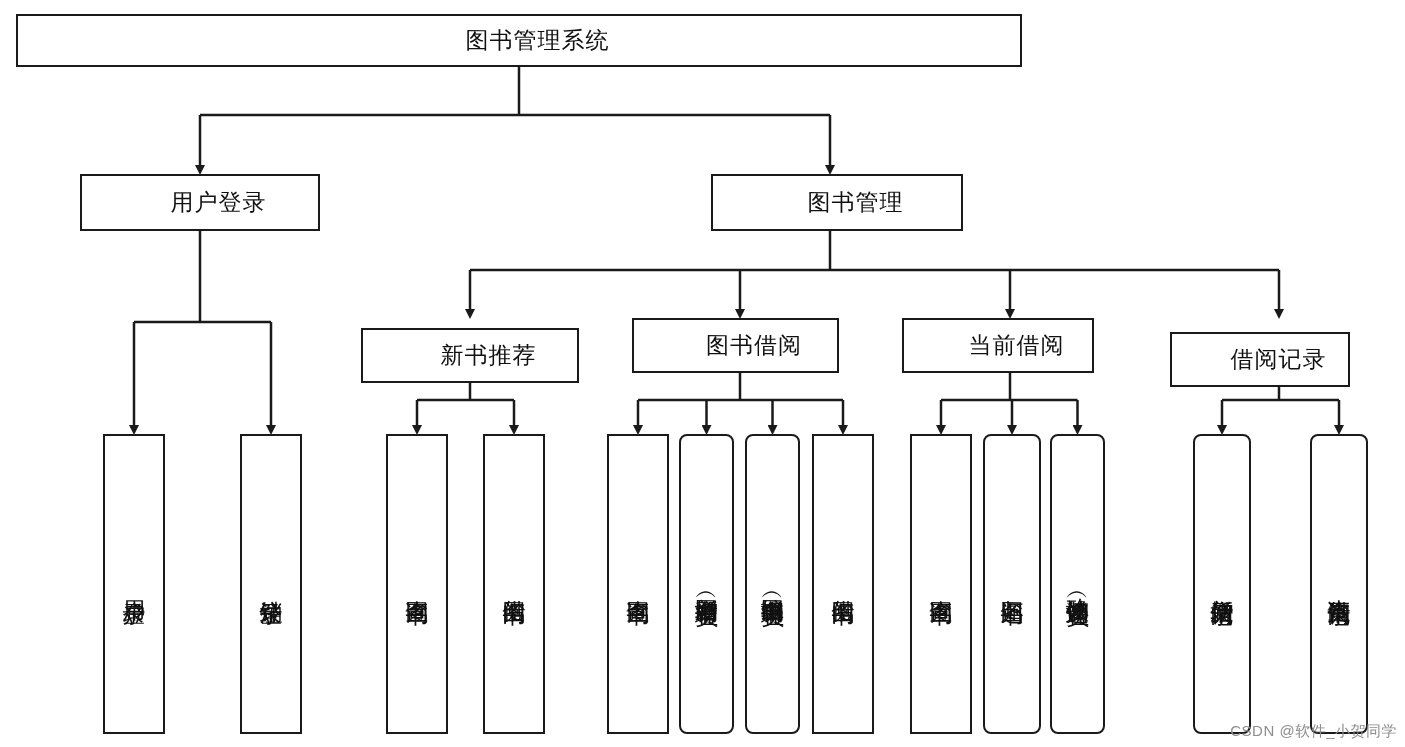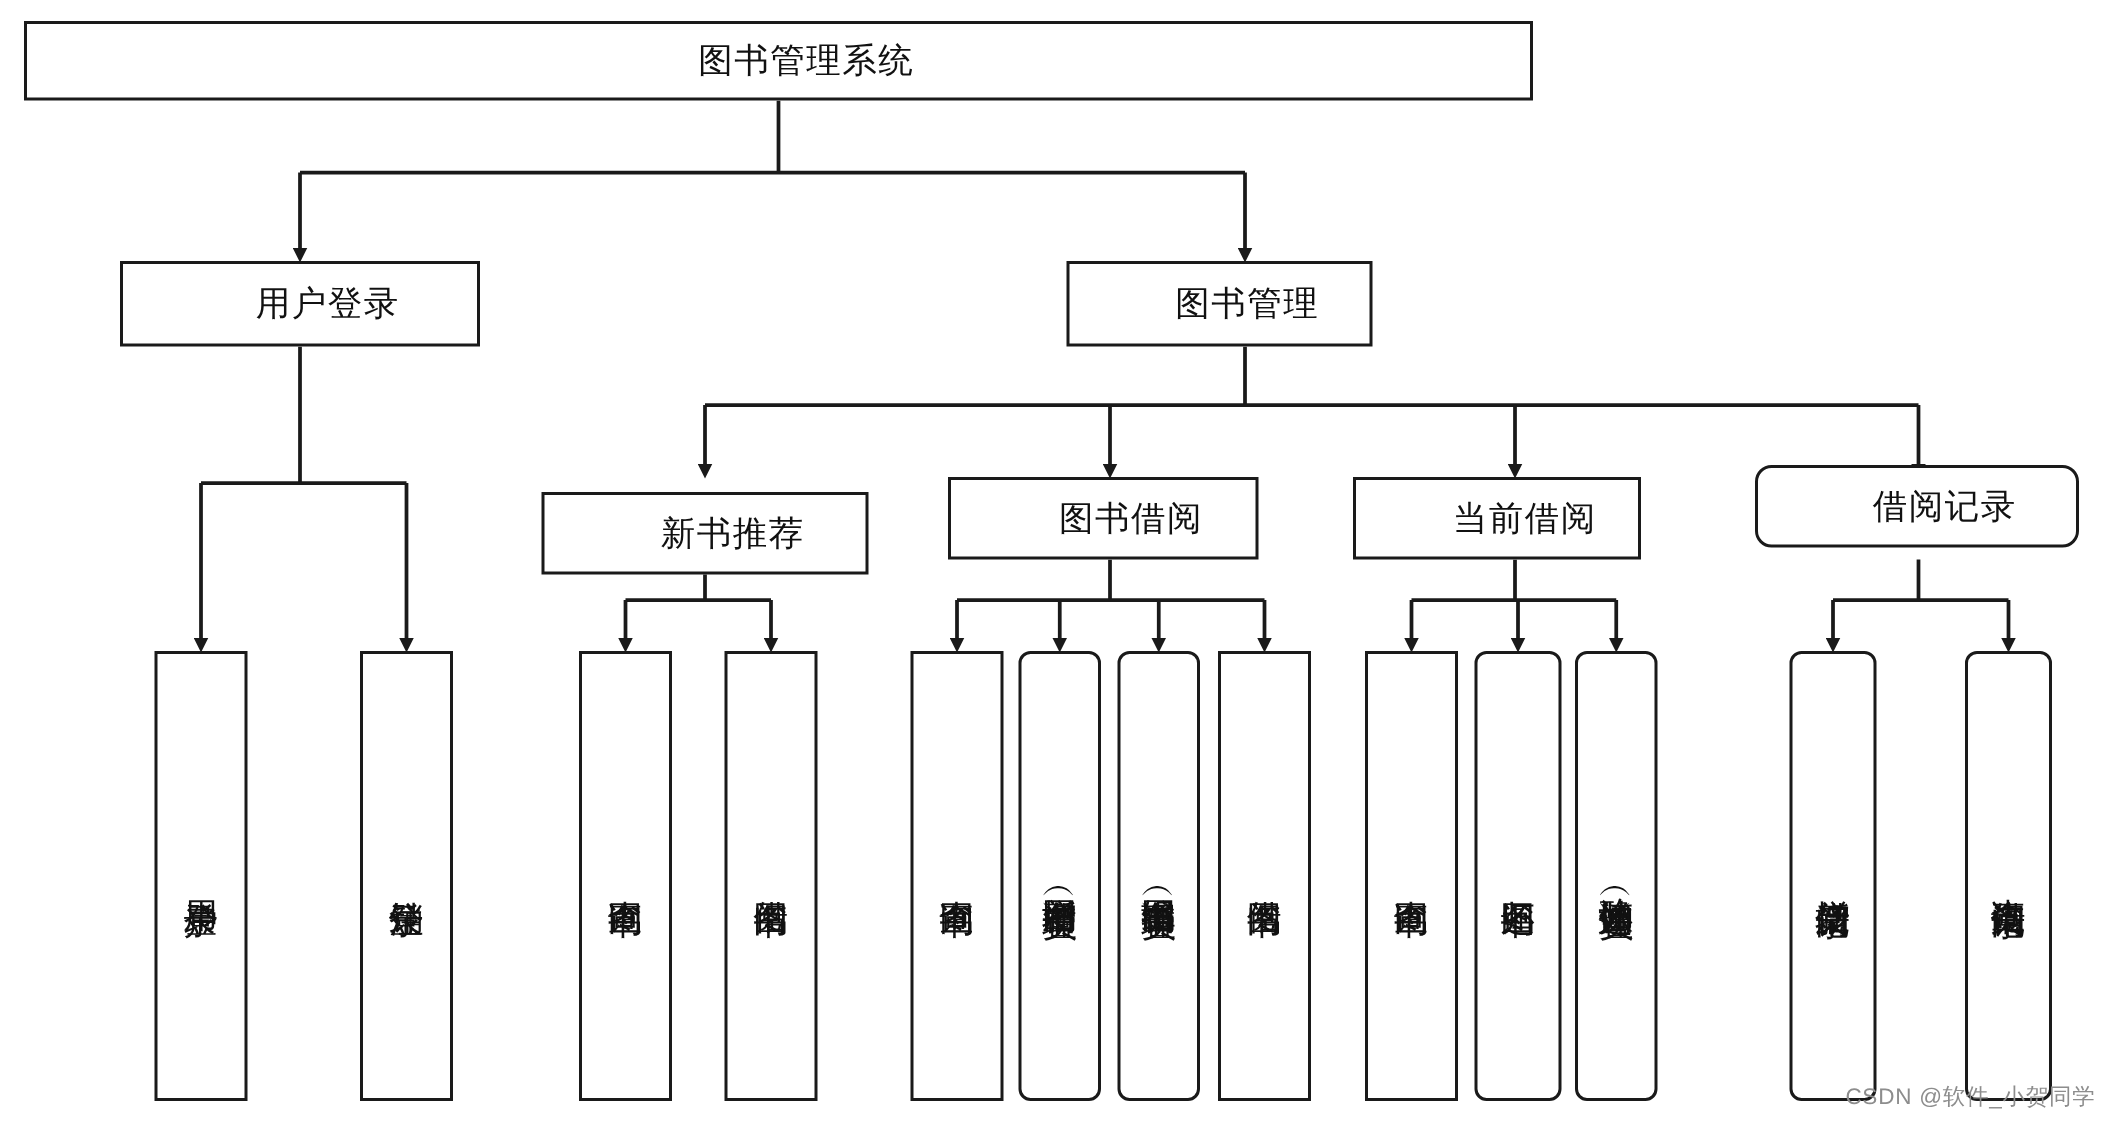--- a/index.html
+++ b/index.html
@@ -112,37 +112,37 @@
   </svg>
 
   <div class="node horizontal" style="left:16px;top:14px;width:1006px;height:53px;">
     <span>图书管理系统</span>
   </div>
 
   <div class="node horizontal" style="left:80px;top:174px;width:240px;height:57px;">
     <span>用户登录</span>
   </div>
 
-  <div class="node horizontal" style="left:711px;top:174px;width:204px;height:57px;">
+  <div class="node horizontal" style="left:711px;top:174px;width:252px;height:57px;">
     <span>图书管理</span>
   </div>
 
   <div class="node horizontal" style="left:361px;top:328px;width:218px;height:55px;">
     <span>新书推荐</span>
   </div>
 
   <div class="node horizontal" style="left:632px;top:318px;width:207px;height:55px;">
     <span>图书借阅</span>
   </div>
 
   <div class="node horizontal" style="left:902px;top:318px;width:192px;height:55px;">
     <span>当前借阅</span>
   </div>
 
-  <div class="node horizontal" style="left:1170px;top:310px;width:216px;height:55px;border-radius:11px;">
+  <div class="node horizontal" style="left:1170px;top:332px;width:180px;height:55px;">
     <span>借阅记录</span>
   </div>
 
   <div class="node vertical" style="left:103px;top:434px;width:62px;height:300px;">
     <span>用户登录</span>
   </div>
 
   <div class="node vertical" style="left:240px;top:434px;width:62px;height:300px;">
     <span>注销登录</span>
   </div>

